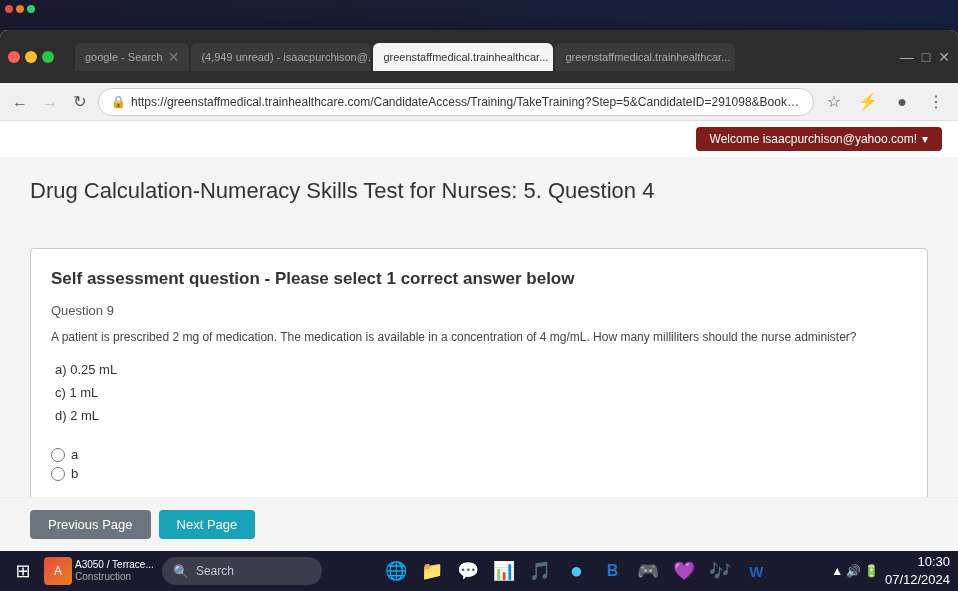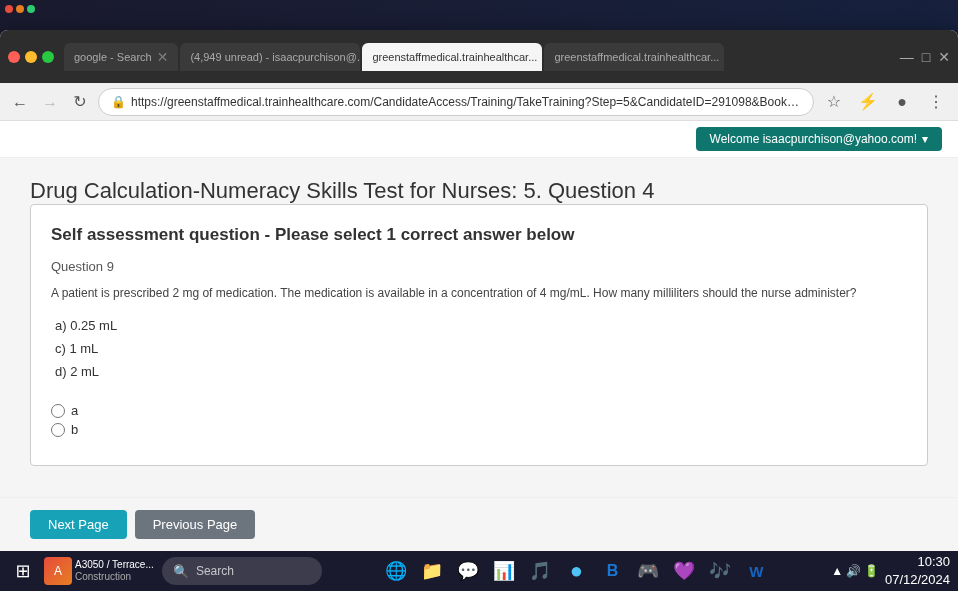--- a/index.html
+++ b/index.html
@@ -36,21 +36,21 @@
       overflow: hidden;
     }
 
     
     .title-bar {
       background: #2d2d2d;
       height: 53px;
       display: flex;
       align-items: center;
       padding: 0 8px;
-      gap: 6px;
+      gap: 17px;
       flex-shrink: 0;
     }
 
     .traffic-lights {
       display: flex;
       gap: 5px;
       align-items: center;
     }
 
     .traffic-light {
@@ -187,21 +187,21 @@
     .welcome-bar {
       background: white;
       padding: 6px 16px;
       display: flex;
       justify-content: flex-end;
       border-bottom: 1px solid #eee;
       flex-shrink: 0;
     }
 
     .welcome-btn {
-      background: #0f766e;
+      background: #7f1d1d;
       color: white;
       border: none;
       padding: 5px 14px;
       border-radius: 4px;
       font-size: 12px;
       cursor: pointer;
       display: flex;
       align-items: center;
       gap: 5px;
     }
@@ -243,20 +243,21 @@
       font-size: 22px;
       color: #333;
       font-weight: normal;
     }
 
     .question-box {
       background: white;
       border: 1px solid #ccc;
       border-radius: 4px;
       padding: 20px;
+      margin-top: 44px;
     }
 
     .question-header {
       font-size: 17px;
       font-weight: bold;
       color: #333;
       margin-bottom: 14px;
     }
 
     .question-num {
@@ -499,22 +500,22 @@
         <div class="radio-item">
           <input type="radio" name="answer" value="b" style="">
           <label>b</label>
         </div>
 
       </div>
     </div>
   </div>
 
   <div class="button-row">
+    <button class="btn-nav btn-prev">Previous Page</button>
     <button class="btn-nav btn-next">Next Page</button>
-    <button class="btn-nav btn-prev">Previous Page</button>
   </div>
 
 </div>
 
 <div class="taskbar">
   <div class="taskbar-start">
     <div class="taskbar-icon">⊞</div>
     <div style="display:flex;align-items:center;gap:3px;cursor:pointer;">
       <div style="width:28px;height:28px;background:linear-gradient(135deg,#e74c3c,#e67e22);border-radius:4px;display:flex;align-items:center;justify-content:center;font-size:12px;color:white;">A</div>
       <div>

